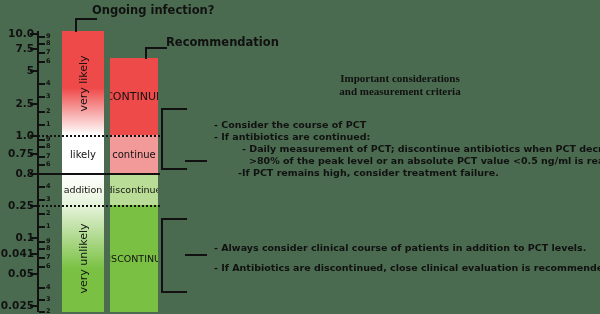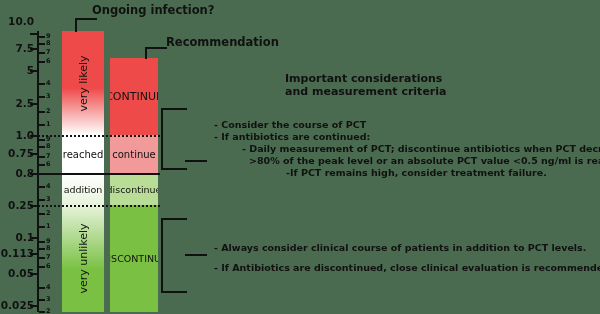--- a/index.html
+++ b/index.html
@@ -68,37 +68,37 @@
   .bracket{position:absolute;}
   .bracket i{position:absolute;background:#111;display:block;}
 
   
   .hdr{
     position:absolute;font-weight:bold;font-size:11.5px;color:#111;
     line-height:13px;white-space:nowrap;
   }
   #considerations-title{
     position:absolute;left:285px;top:72px;width:230px;
-    text-align:left;font-weight:bold;font-size:11px;line-height:13px;color:#111;
+    text-align:center;font-weight:bold;font-size:11px;line-height:13px;color:#111;font-family:Liberation Serif, serif;
   }
   .body-txt{
     position:absolute;font-weight:bold;font-size:9.5px;line-height:12px;color:#111;
     white-space:nowrap;
   }
 </style>
 </head>
 <body>
 
 <div class="fig">
 
 
   <div id="axis-line"></div>
 
   <div class="tick-major" style="top:33px"></div>
-  <div class="mj" style="top:16px">10.0</div>
+  <div class="mj" style="top:28px">10.0</div>
 
   <div class="tick-major" style="top:48px"></div>
   <div class="mj" style="top:43px">7.5</div>
 
   <div class="tick-major" style="top:70px"></div>
   <div class="mj" style="top:65px">5</div>
 
   <div class="tick-major" style="top:103px"></div>
   <div class="mj" style="top:98px">2.5</div>
 
@@ -111,21 +111,21 @@
   <div class="tick-major" style="top:173px"></div>
   <div class="mj" style="top:168px">0.8</div>
 
   <div class="tick-major" style="top:205px"></div>
   <div class="mj" style="top:200px">0.25</div>
 
   <div class="tick-major" style="top:237px"></div>
   <div class="mj" style="top:232px">0.1</div>
 
   <div class="tick-major" style="top:253px"></div>
-  <div class="mj" style="top:248px">0.113</div>
+  <div class="mj" style="top:248px">0.041</div>
 
   <div class="tick-major" style="top:273px"></div>
   <div class="mj" style="top:268px">0.05</div>
 
   <div class="tick-major" style="top:305px"></div>
   <div class="mj" style="top:300px">0.025</div>
 
   <div class="tick-minor" style="top:36px"></div>
   <div class="minor-num" style="top:33px">9</div>
   <div class="tick-minor" style="top:43px"></div>
@@ -178,21 +178,21 @@
   <div id="bar-likelihood">
     <div class="seg" style="top:0px;height:104px;background:linear-gradient(to bottom,#ef4a4a 0%,#ef4a4a 55%,#ffffff 100%);"></div>
     <div class="seg" style="top:104px;height:38px;background:#ffffff;"></div>
     <div class="seg" style="top:142px;height:32px;background:linear-gradient(to bottom,#ffffff 0%,#e7f3dc 100%);"></div>
     <div class="seg" style="top:174px;height:107px;background:linear-gradient(to bottom,#e7f3dc 0%,#7ac143 60%,#7ac143 100%);"></div>
 
     <div class="vlabel" style="top:0px;height:104px;">
       <span>very likely</span>
     </div>
     <div class="hlabel" style="top:104px;height:38px;">
-      <span>reached</span>
+      <span>likely</span>
     </div>
     <div class="hlabel" style="top:142px;height:32px;font-size:9.5px;">
       <span>addition</span>
     </div>
     <div class="vlabel" style="top:174px;height:107px;">
       <span>very unlikely</span>
     </div>
   </div>
 
   <div id="bar-recommendation">
@@ -245,18 +245,18 @@
 
   <div id="considerations-title">
     <div>Important considerations</div>
     <div>and measurement criteria</div>
   </div>
 
   <div class="body-txt" style="left:214px;top:131px;">- If antibiotics are continued:</div>
   <div class="body-txt" style="left:214px;top:119px;">- Consider the course of PCT</div>
   <div class="body-txt" style="left:242px;top:143px;">- Daily measurement of PCT; discontinue antibiotics when PCT decreases</div>
   <div class="body-txt" style="left:249px;top:155px;">&gt;80% of the peak level or an absolute PCT value &lt;0.5 ng/ml is reached.</div>
-  <div class="body-txt" style="left:238px;top:167px;margin-left:48px;">-If PCT remains high, consider treatment failure.</div>
+  <div class="body-txt" style="left:238px;top:167px;">-If PCT remains high, consider treatment failure.</div>
 
   <div class="body-txt" style="left:214px;top:242px;">- Always consider clinical course of patients in addition to PCT levels.</div>
   <div class="body-txt" style="left:214px;top:262px;">- If Antibiotics are discontinued, close clinical evaluation is recommended.</div>
 
 </div>
 
 </body></html>

